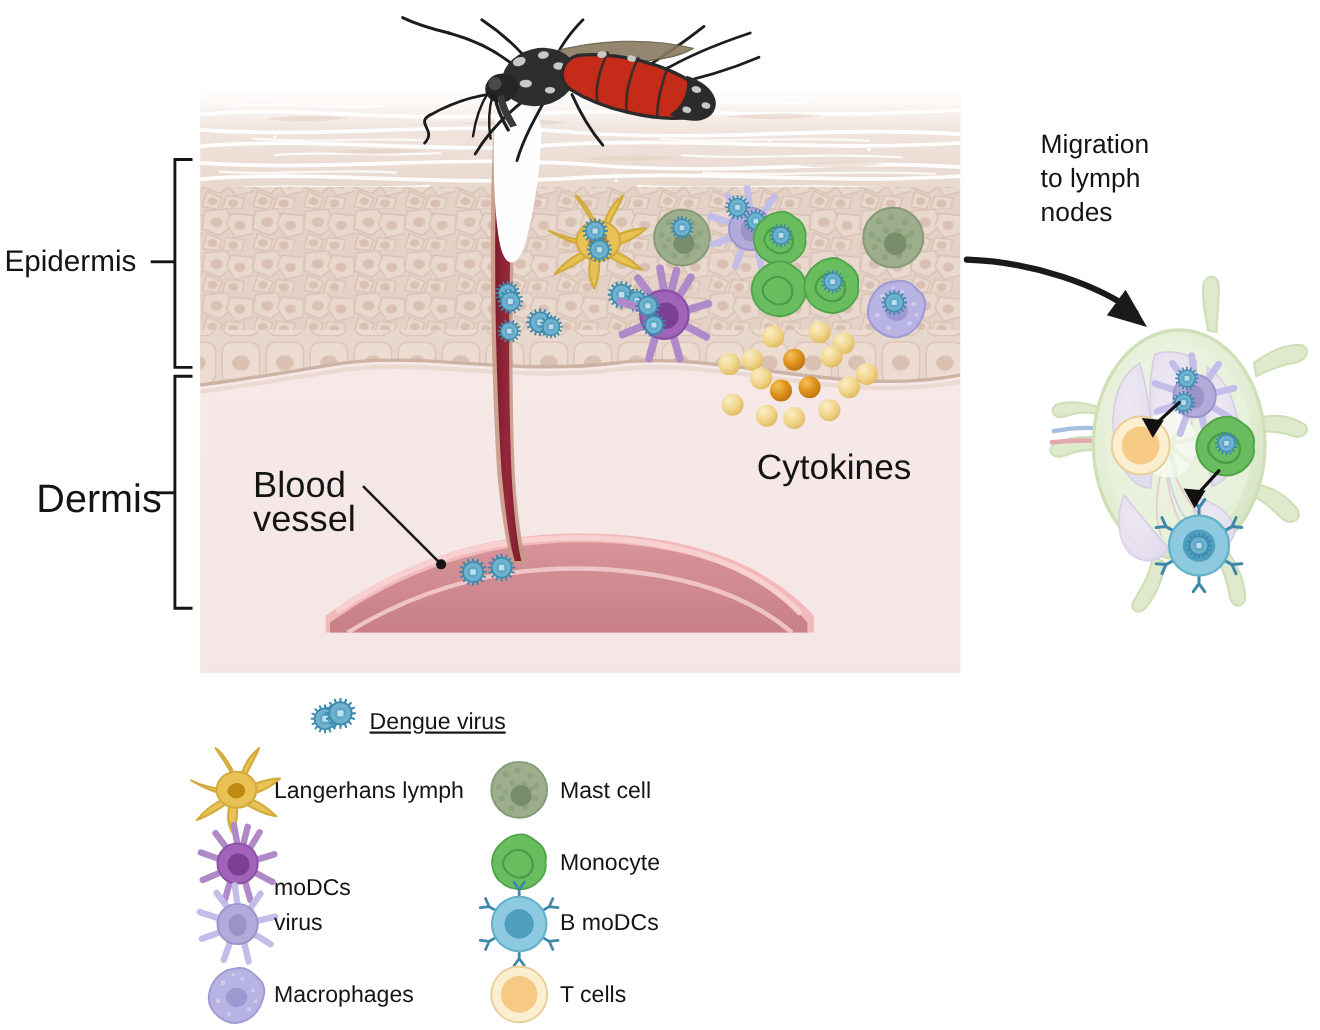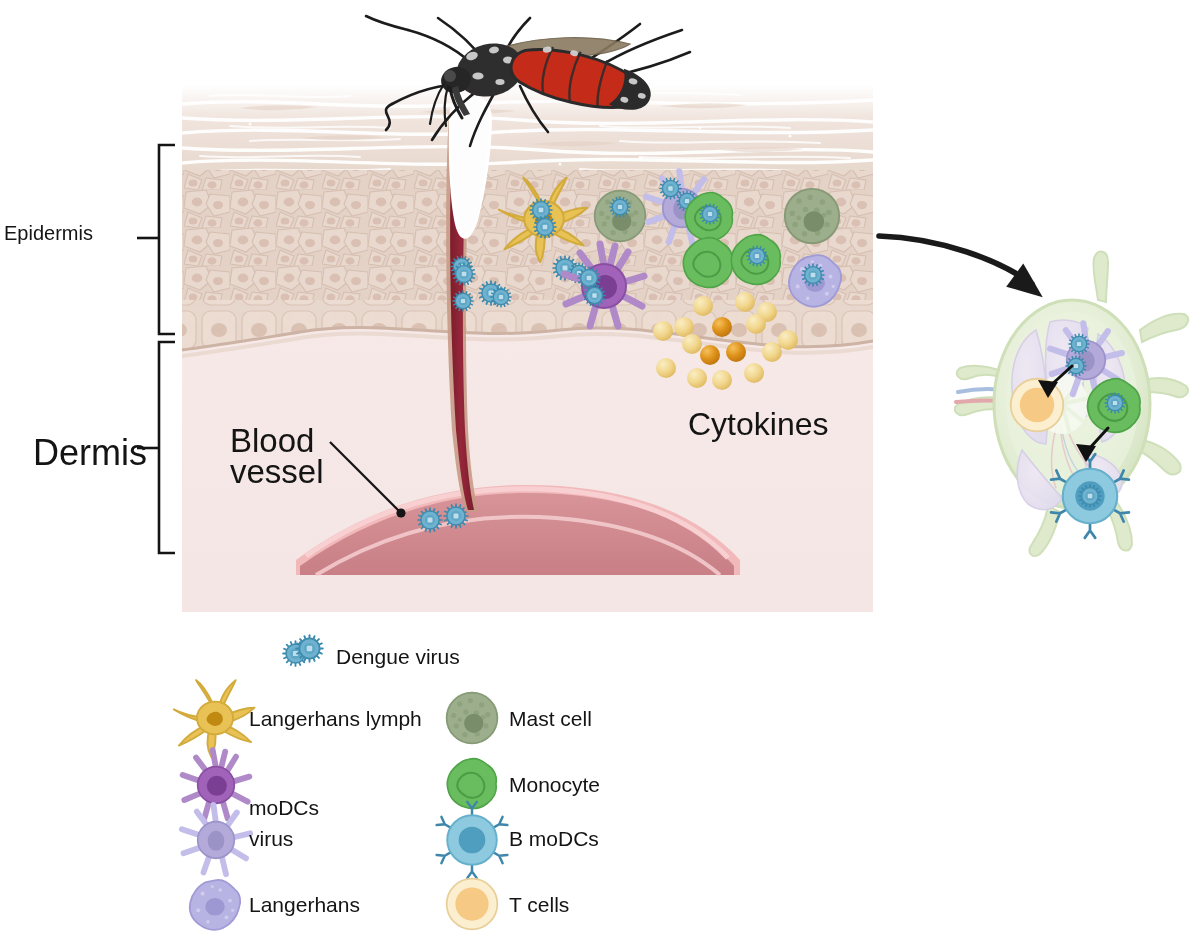--- a/index.html
+++ b/index.html
@@ -7,21 +7,21 @@
     width:1200px;height:936px;
     background:#ffffff;
     font-family:"Liberation Sans", sans-serif;
     overflow:hidden;
     position:relative;
   }
   #stage{position:absolute;left:0;top:0;width:1200px;height:936px;}
   #stage > svg{position:absolute;left:0;top:0;}
 
   .lbl{position:absolute;color:#141414;font-family:"Liberation Sans",sans-serif;white-space:pre;}
-  .lbl-epidermis{left:4px;top:222px;font-size:20px;}
+  .lbl-epidermis{left:4px;top:222px;font-size:27px;}
   .lbl-dermis{left:33px;top:432px;font-size:36px;}
   .lbl-bloodvessel{left:230px;top:425px;font-size:33px;line-height:31px;}
   .lbl-cytokines{left:688px;top:406px;font-size:32px;}
   .lbl-migration{left:946px;top:116px;font-size:24px;line-height:31px;}
 
   .legend-text{position:absolute;font-size:21px;color:#141414;white-space:pre;}
 </style>
 </head>
 <body>
 
@@ -601,26 +601,29 @@
     <use href="#bcell" x="432" y="800" width="80" height="80"></use>
     <use href="#tcell" x="444" y="876" width="56" height="56"></use>
   </g>
 </svg>
 
 <div class="lbl lbl-epidermis">Epidermis</div>
 <div class="lbl lbl-dermis">Dermis</div>
 <div class="lbl lbl-bloodvessel">Blood
 vessel</div>
 <div class="lbl lbl-cytokines">Cytokines</div>
-
-<div class="legend-text" style="left:336px;top:645px;">Dengue virus</div>
+<div class="lbl lbl-migration">Migration
+to lymph
+nodes</div>
+
+<div class="legend-text" style="left:336px;top:645px;text-decoration:underline;">Dengue virus</div>
 
 <div class="legend-text" style="left:249px;top:707px;">Langerhans lymph</div>
 <div class="legend-text" style="left:249px;top:796px;">moDCs</div>
 <div class="legend-text" style="left:249px;top:827px;">virus</div>
-<div class="legend-text" style="left:249px;top:893px;">Langerhans</div>
+<div class="legend-text" style="left:249px;top:893px;">Macrophages</div>
 
 <div class="legend-text" style="left:509px;top:707px;">Mast cell</div>
 <div class="legend-text" style="left:509px;top:773px;">Monocyte</div>
 <div class="legend-text" style="left:509px;top:827px;">B moDCs</div>
 <div class="legend-text" style="left:509px;top:893px;">T cells</div>
 
 </div>
 
 </body></html>

